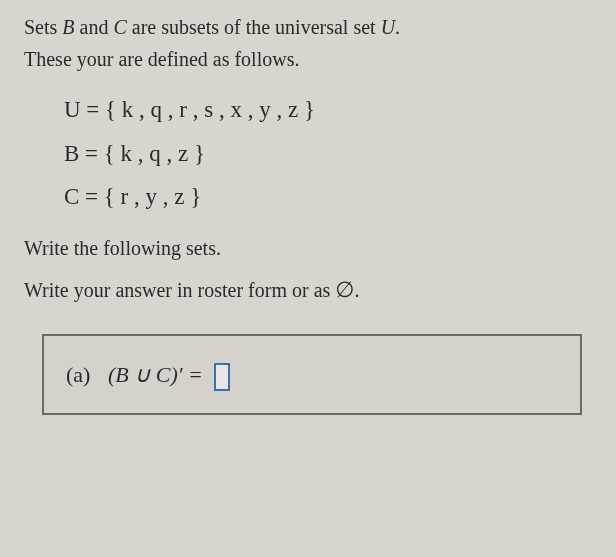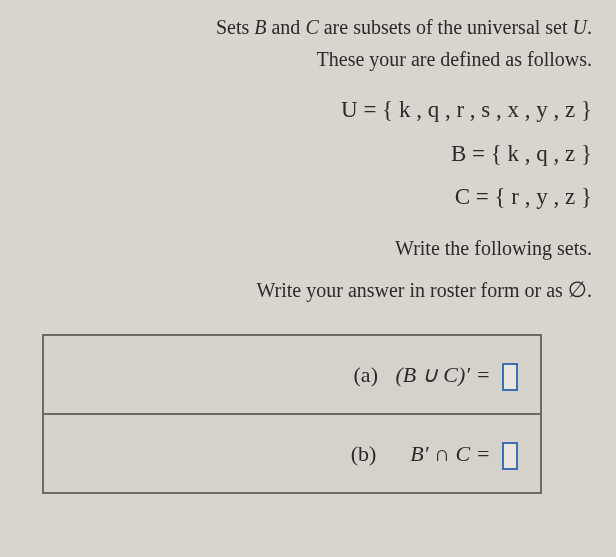--- a/index.html
+++ b/index.html
@@ -1,19 +1,18 @@
 <!DOCTYPE html>
 <html><head>
   <meta charset="utf-8">
   <style>
     * {
       margin: 0;
       padding: 0;
       box-sizing: border-box;
-      text-align: right;
     }
     body {
       width: 616px;
       height: 557px;
       background: #d8d5ce;
       font-family: Georgia, 'Times New Roman', serif;
       color: #2a2a2a;
       padding: 12px 24px;
       font-size: 20px;
       line-height: 1.5;
@@ -35,21 +34,21 @@
       margin-bottom: 4px;
     }
     .empty-sym {
       font-style: normal;
       font-size: 22px;
     }
     .answer-table {
       margin-top: 28px;
       margin-left: 18px;
       border: 2px solid #6a6a66;
-      width: 500px;
+      width: 540px;
       border-collapse: collapse;
       background: #d5d2cb;
     }
     .answer-table td {
       border: 2px solid #6a6a66;
       padding: 22px 22px;
       font-size: 22px;
     }
     .expr { font-style: italic; }
     .input-box {
@@ -84,22 +83,14 @@
 
 <table class="answer-table">
   <tbody>
       <tr>
     <td>
       <span class="label">(a)</span>
       <span class="expr">(B ∪ C)′  = </span>
       <span class="input-box"></span>
     </td>
   </tr>
-  <tr>
-    <td>
-      <span class="label">(b)</span>
-      &nbsp;&nbsp;
-      <span class="expr">B′ ∩ C  = </span>
-      <span class="input-box"></span>
-    </td>
-  </tr>
 </tbody>
   </table>
 
 </body></html>

